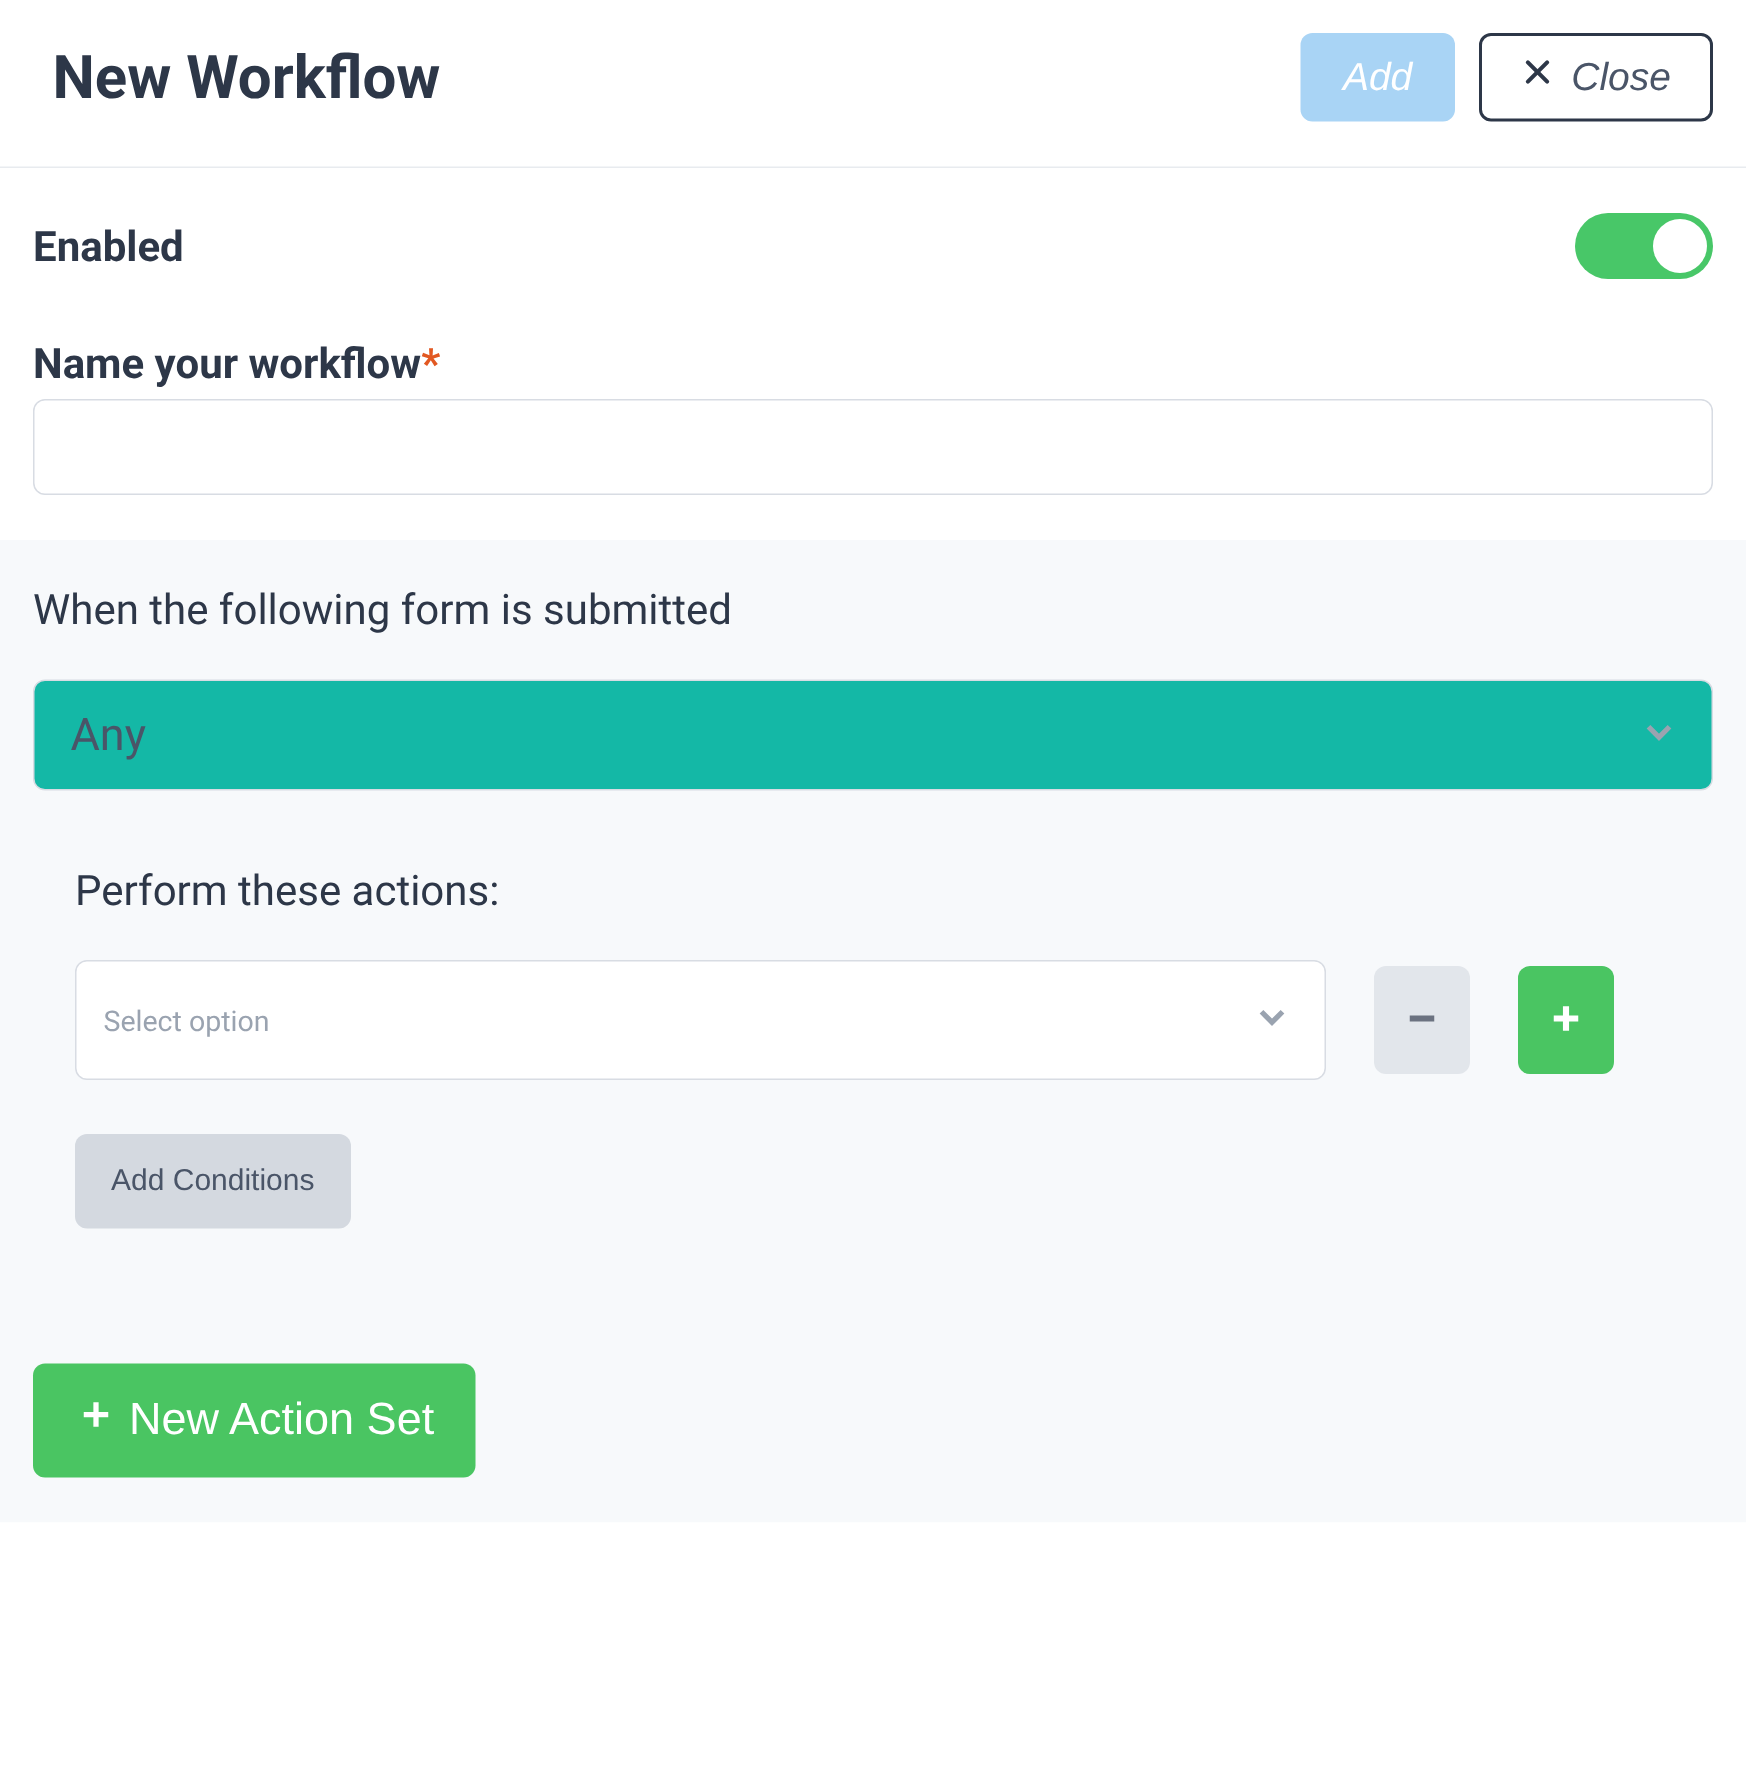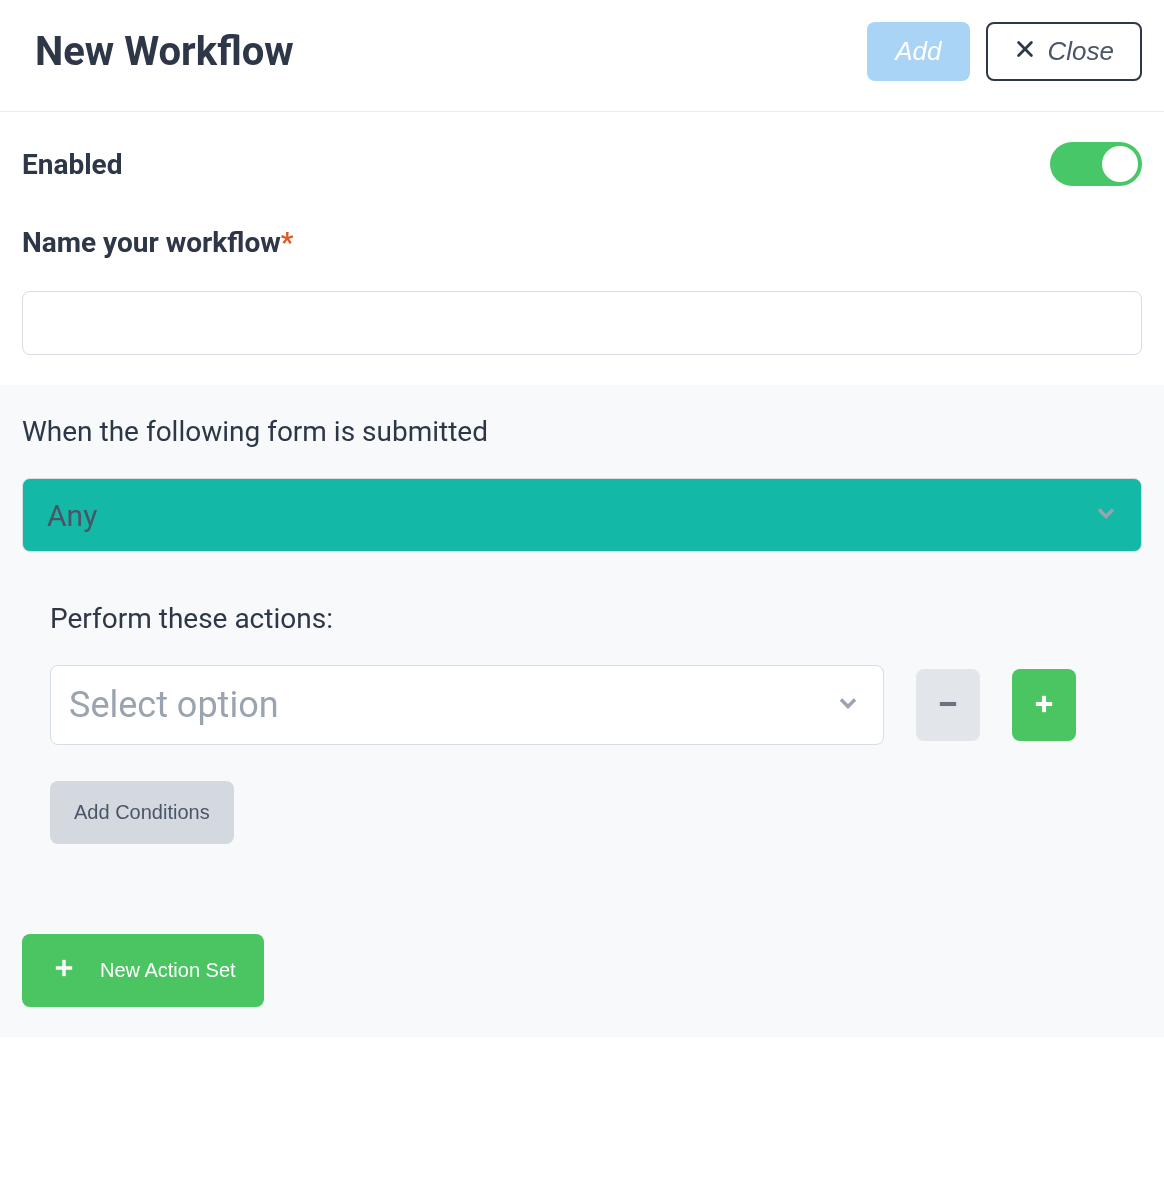--- a/index.html
+++ b/index.html
@@ -180,21 +180,21 @@
       flex: 1;
       max-width: 834px;
     }
     
     .action-select {
       width: 100%;
       height: 80px;
       border: 1px solid #d8dce3;
       border-radius: 8px;
       padding: 0 50px 0 18px;
-      font-size: 36px;
+      font-size: 19px;
       background: #ffffff;
       color: #9aa3b0;
       appearance: none;
       cursor: pointer;
       display: flex;
       align-items: center;
     }
     
     .icon-btn {
       width: 64px;
@@ -237,23 +237,23 @@
       background: #d4d9e0;
       color: #4a5568;
       border: none;
       border-radius: 8px;
       cursor: pointer;
     }
     
     .btn-new-action-set {
       display: inline-flex;
       align-items: center;
-      gap: 22px;
+      gap: 8px;
       padding: 20px 28px;
-      font-size: 20px;
+      font-size: 30px;
       font-weight: 500;
       background: #4ac562;
       color: #ffffff;
       border: none;
       border-radius: 8px;
       cursor: pointer;
       margin-top: 90px;
     }
     
     .btn-new-action-set svg {
@@ -287,21 +287,21 @@
 
 <div class="section">
   <div class="field-row">
     <span class="label">Enabled</span>
     <div class="toggle">
       <div class="toggle-knob"></div>
     </div>
   </div>
 
   <div>
-    <div class="label" style="margin-bottom: 32px;">
+    <div class="label" style="margin-bottom: 7px;">
       <span>Name your workflow</span><span class="required-star">*</span>
     </div>
     <input type="text" class="text-input" value="" style="">
   </div>
 </div>
 
 <div class="section section-gray">
   <div class="section-heading">When the following form is submitted</div>
   <div class="select-wrap">
     <div class="select">

